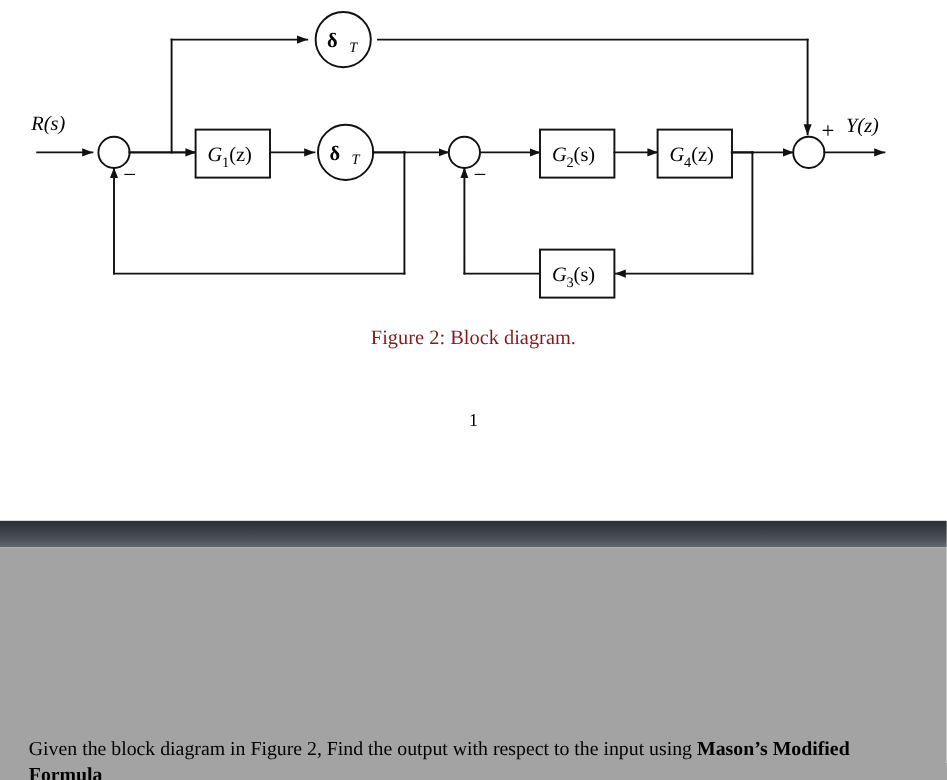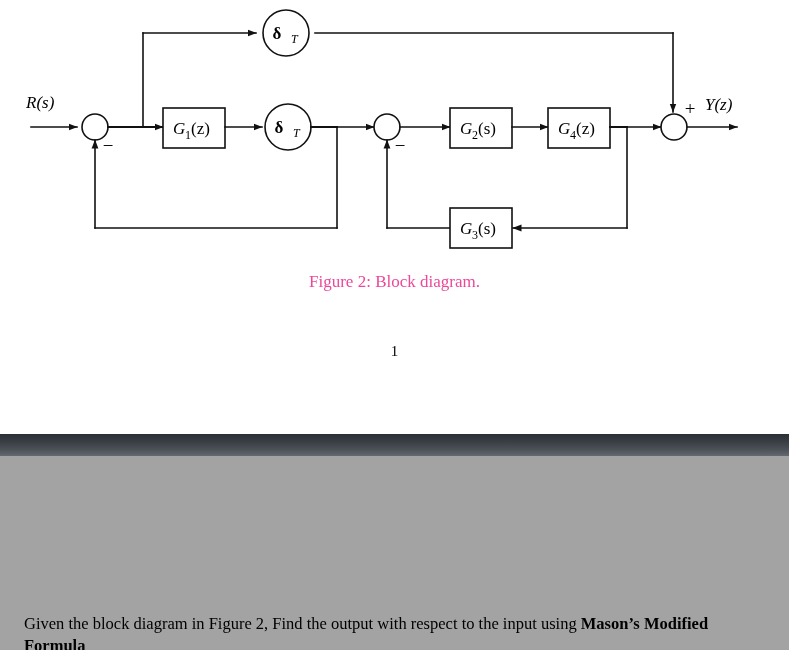--- a/index.html
+++ b/index.html
@@ -98,21 +98,21 @@
 
   
   .figure-caption {
     position: absolute;
     left: 0;
     top: 272px;
     width: 789px;
     text-align: center;
     font-size: 17px;
     font-family: "Liberation Serif", "DejaVu Serif", serif;
-    color: #ec4899;
+    color: #7f1d1d;
   }
 
   .page-number {
     position: absolute;
     left: 0;
     top: 343px;
     width: 789px;
     text-align: center;
     font-size: 15px;
     font-family: "Liberation Serif", "DejaVu Serif", serif;

